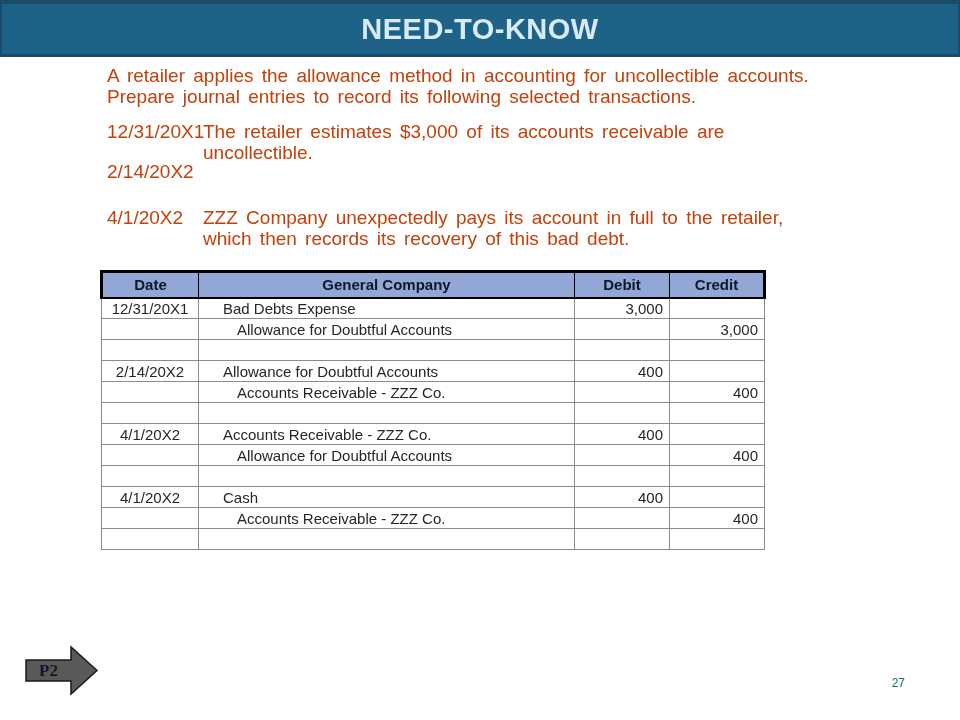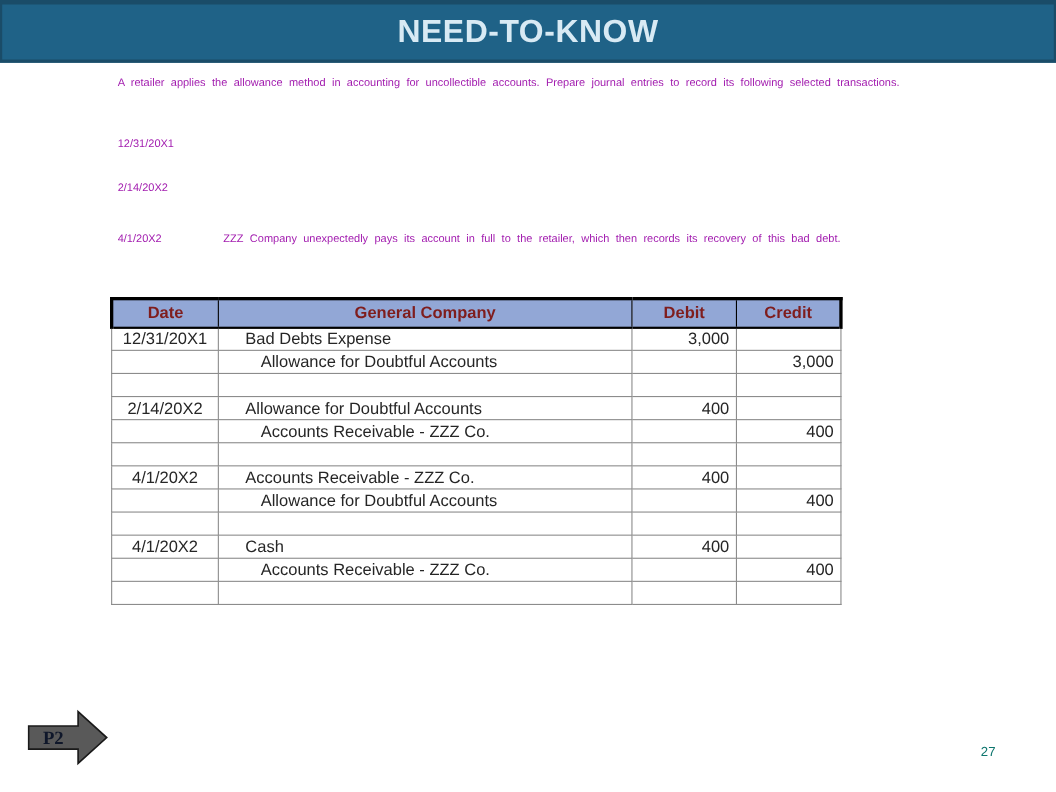--- a/index.html
+++ b/index.html
@@ -13,35 +13,35 @@
     position: absolute; left: 0; top: 0; width: 960px; height: 57px;
     background: #1F6287;
     border: 2px solid #1A4C68; border-top-width: 4px; border-bottom-width: 3px;
     display: flex; align-items: center; justify-content: center;
   }
   .title-bar h1 {
     color: #D8EAF4; font-size: 29px; font-weight: bold; letter-spacing: 0.5px;
   }
 
   
-  .body-text { color: #a21caf; font-size: 10px; line-height: 20.5px; word-spacing: 3px; }
+  .body-text { color: #c2410c; font-size: 19px; line-height: 20.5px; word-spacing: 3px; }
   .intro { position: absolute; left: 107px; top: 66px; width: 760px; }
   .txn { position: absolute; left: 107px; display: flex; }
   .txn-date { width: 96px; flex: 0 0 96px; }
   .txn-desc { width: 605px; }
   .txn-1 { top: 122px; }
   .txn-2 { top: 162px; }
   .txn-3 { top: 208px; }
 
   
   .journal { position: absolute; left: 100px; top: 270px; }
   table { border-collapse: collapse; table-layout: fixed; width: 663px; background: #fff; }
   col.c1 { width: 97px; } col.c2 { width: 376px; } col.c3 { width: 95px; } col.c4 { width: 95px; }
   thead th {
-    background: #92A7D6; color: #7f1d1d; font-size: 15px; font-weight: bold;
+    background: #92A7D6; color: #0f172a; font-size: 15px; font-weight: bold;
     height: 26px; border: 1px solid #000;
     border-top-width: 3px; border-bottom-width: 2px; text-align: center;
   }
   thead th:first-child { border-left-width: 3px; }
   thead th:last-child { border-right-width: 3px; }
   tbody td {
     border: 1px solid #8C8C8C; height: 21px; font-size: 15px; color: #262626;
     padding: 0 6px; white-space: nowrap; overflow: hidden;
   }
   td.c-date { text-align: center; }
@@ -70,20 +70,21 @@
 <div class="slide">
 
   <header class="title-bar">
     <h1>NEED-TO-KNOW</h1>
   </header>
 
   <p class="body-text intro">A retailer applies the allowance method in accounting for uncollectible accounts.  Prepare journal entries to record its following selected transactions.</p>
 
   <div class="body-text txn txn-1">
     <span class="txn-date">12/31/20X1</span>
+    <span class="txn-desc">The retailer estimates $3,000 of its accounts receivable are uncollectible.</span>
   </div>
 
   <div class="body-text txn txn-2">
     <span class="txn-date">2/14/20X2</span>
   </div>
 
   <div class="body-text txn txn-3">
     <span class="txn-date">4/1/20X2</span>
     <span class="txn-desc">ZZZ Company unexpectedly pays its account in full to the retailer, which then records its recovery of this bad debt.</span>
   </div>

